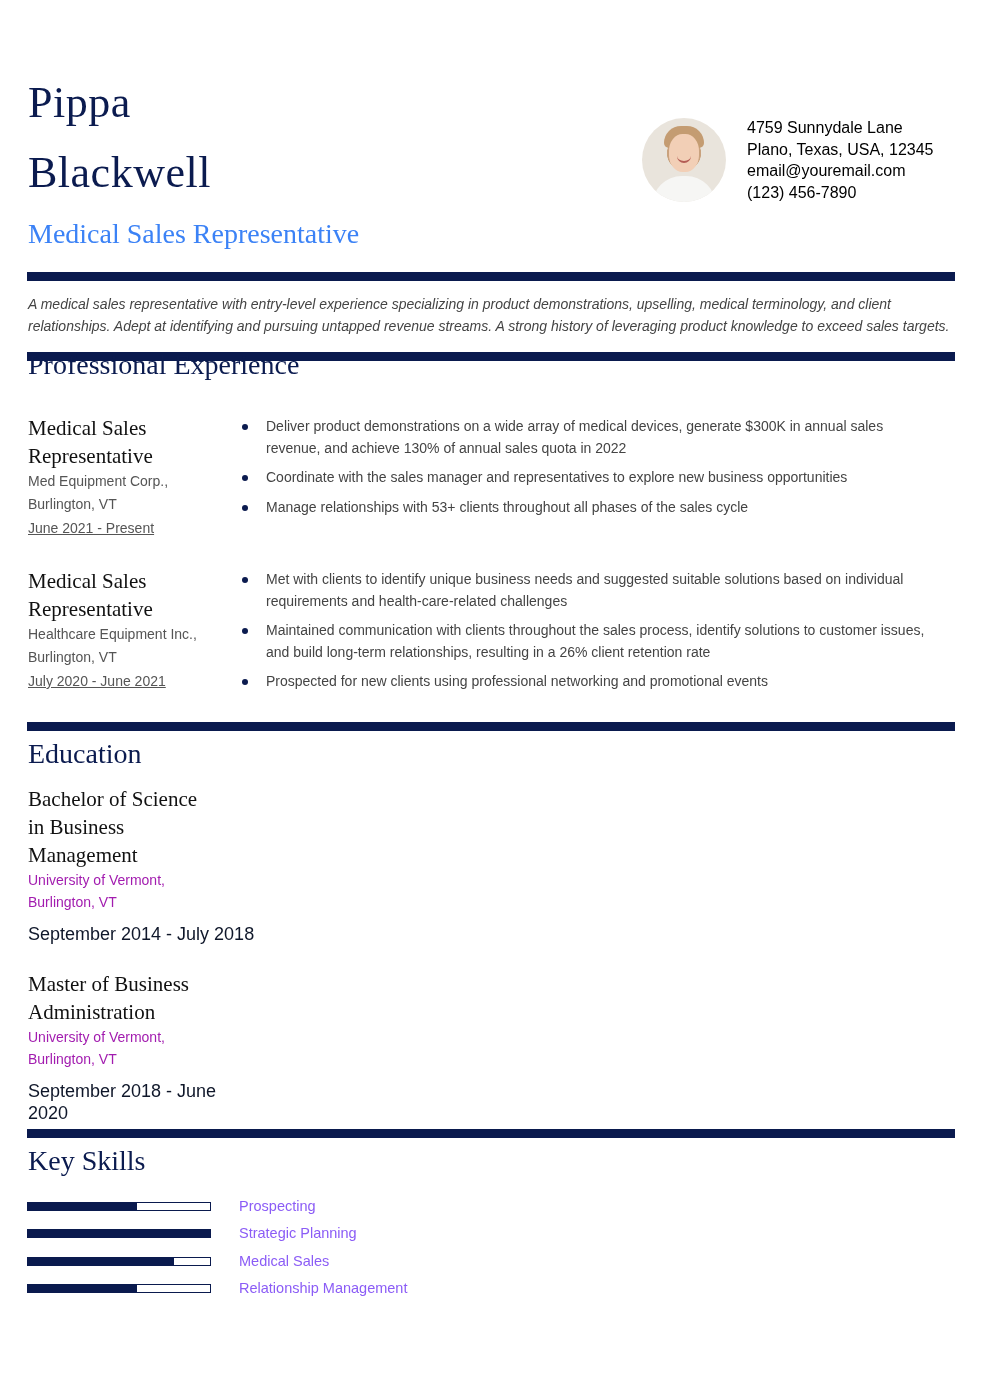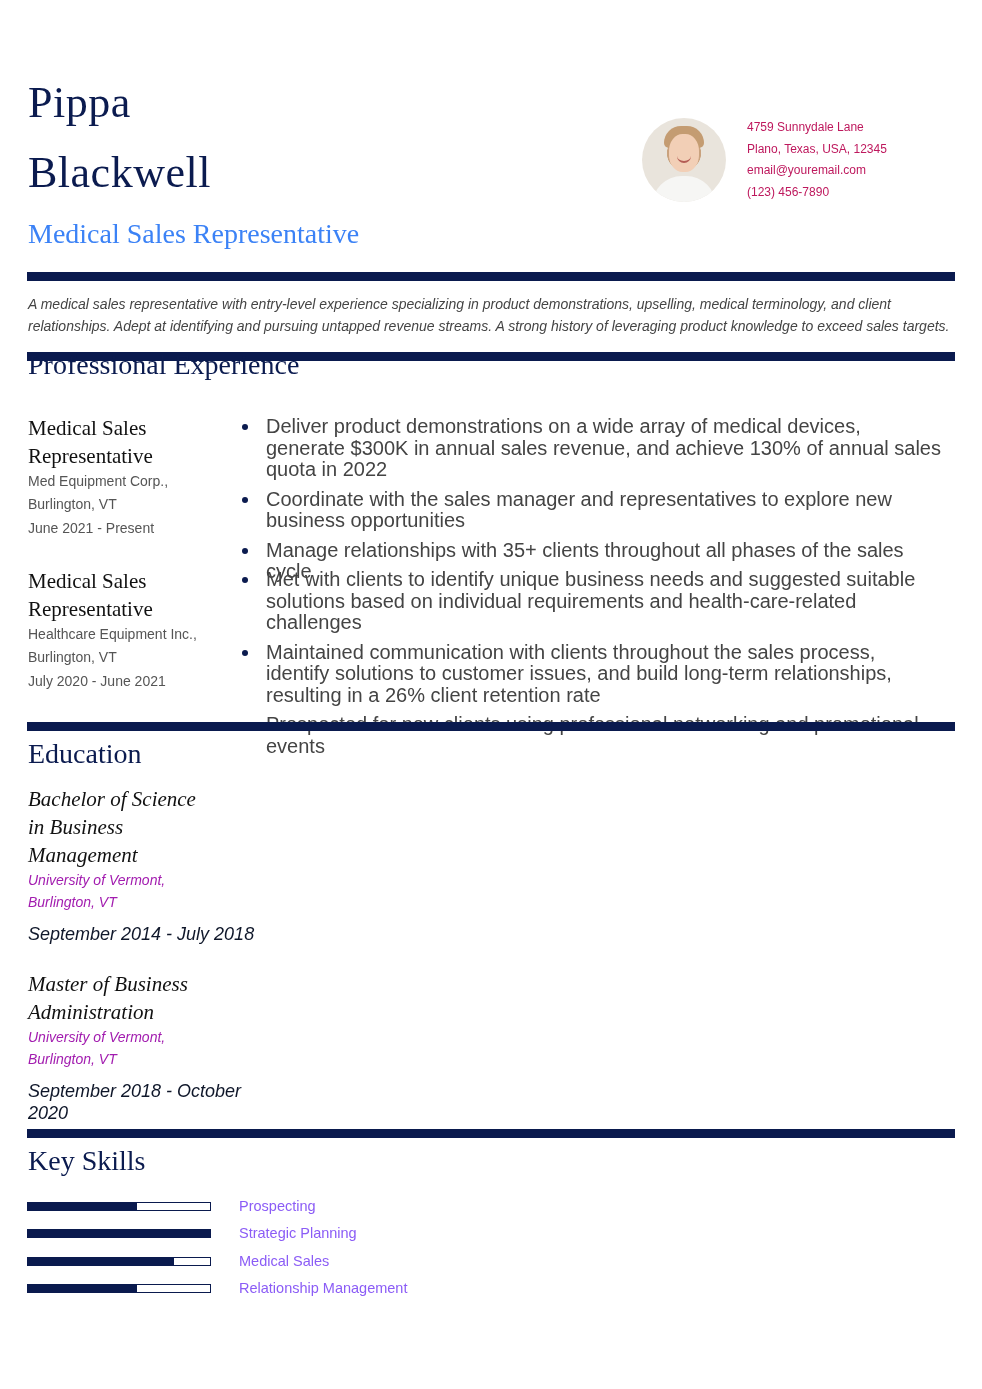--- a/index.html
+++ b/index.html
@@ -11,39 +11,39 @@
   .name { left: 28px; top: 68px; color: #0b1b4f; font-size: 44px; line-height: 70px; letter-spacing: 0.5px; }
   .title { left: 28px; top: 216px; color: #3b82f6; font-size: 28px; line-height: 36px; }
 
   .photo { left: 642px; top: 118px; width: 84px; height: 84px; border-radius: 50%; overflow: hidden;
     background: radial-gradient(circle at 50% 42%, #f1d2bd 0 18%, #c9a27e 19% 26%, #e9e4dc 27% 100%); }
   .photo .shirt { position: absolute; left: 10px; top: 58px; width: 64px; height: 40px; background: #f6f6f4; border-radius: 30px 30px 0 0; }
   .photo .hair { position: absolute; left: 22px; top: 8px; width: 40px; height: 22px; background: #c49c72; border-radius: 20px 20px 6px 6px; }
   .photo .face { position: absolute; left: 27px; top: 16px; width: 30px; height: 38px; background: #f2cfb6; border-radius: 45%; }
   .photo .smile { position: absolute; left: 35px; top: 38px; width: 14px; height: 5px; border-bottom: 2px solid #b45d55; border-radius: 0 0 8px 8px; }
 
-  .contact { left: 747px; top: 117px; color: #be185d; font-size: 12px; line-height: 21.5px; }
+  .contact { left: 747px; top: 117px; color: #000000; font-size: 16px; line-height: 21.5px; }
   .contact div { white-space: nowrap; }
 
   .rule { left: 27px; width: 928px; height: 9px; background: #0a1a4e; }
 
   .summary { left: 28px; top: 294px; width: 925px; color: #444; font-size: 14px; line-height: 21.5px; font-style: italic; }
 
   .section-title { left: 28px; color: #0b1b4f; font-size: 28px; line-height: 34px; }
 
   .job { left: 28px; width: 200px; }
   .job-title { color: #111; font-size: 21px; line-height: 27.5px; }
   .job-meta { color: #555; font-size: 14px; line-height: 22.5px; }
-  .job-date { color: #555; font-size: 14px; line-height: 22px; margin-top: 2px; }
+  .job-date { color: #555; font-size: 14px; line-height: 22px; margin-top: 2px; text-decoration: underline; }
 
-  .bullets { left: 241px; width: 700px; margin: 0; padding: 0; list-style: none; color: #444; font-size: 20px; line-height: 21.5px; }
+  .bullets { left: 241px; width: 700px; margin: 0; padding: 0; list-style: none; color: #444; font-size: 14px; line-height: 21.5px; }
   .bullets li { position: relative; padding-left: 25px; margin-bottom: 8px; }
   .bullets li .dot { position: absolute; left: 1px; top: 8px; width: 6px; height: 6px; border-radius: 50%; background: #0b1b4f; }
 
-  .edu { left: 28px; width: 230px; font-style: italic; }
+  .edu { left: 28px; width: 230px; }
   .edu-title { color: #111; font-size: 21px; line-height: 28px; }
   .edu-meta { color: #a21caf; font-size: 14px; line-height: 22px; }
   .edu-date { color: #0f172a; font-size: 18px; line-height: 22px; margin-top: 10px; }
 
   .skill-row { left: 27px; height: 27.5px; width: 500px; }
   .skill-bar { position: absolute; left: 0; top: 6px; width: 182px; height: 7px; border: 1px solid #0a1a4e; background: #fff; }
   .skill-fill { position: absolute; left: 0; top: 0; height: 100%; background: #0a1a4e; }
   .skill-label { position: absolute; left: 212px; top: 0; color: #8b5cf6; font-size: 14.5px; line-height: 20px; white-space: nowrap; }
 </style>
 </head>
@@ -80,21 +80,21 @@
     <div>Medical Sales</div>
     <div>Representative</div>
   </div>
   <div class="sans job-meta">Med Equipment Corp.,</div>
   <div class="sans job-meta">Burlington, VT</div>
   <div class="sans job-date">June 2021 - Present</div>
 </div>
 <ul class="abs sans bullets" style="top:416px;">
   <li><span class="dot"></span><span>Deliver product demonstrations on a wide array of medical devices, generate $300K in annual sales revenue, and achieve 130% of annual sales quota in 2022</span></li>
   <li><span class="dot"></span><span>Coordinate with the sales manager and representatives to explore new business opportunities</span></li>
-  <li><span class="dot"></span><span>Manage relationships with 35+ clients throughout all phases of the sales cycle</span></li>
+  <li><span class="dot"></span><span>Manage relationships with 53+ clients throughout all phases of the sales cycle</span></li>
 </ul>
 
 <div class="abs job" style="top:568px;">
   <div class="serif job-title">
     <div>Medical Sales</div>
     <div>Representative</div>
   </div>
   <div class="sans job-meta">Healthcare Equipment Inc.,</div>
   <div class="sans job-meta">Burlington, VT</div>
   <div class="sans job-date">July 2020 - June 2021</div>
@@ -120,21 +120,21 @@
   <div class="sans edu-date">September 2014 - July 2018</div>
 </div>
 
 <div class="abs edu" style="top:970px;">
   <div class="serif edu-title">
     <div>Master of Business</div>
     <div>Administration</div>
   </div>
   <div class="sans edu-meta">University of Vermont,</div>
   <div class="sans edu-meta">Burlington, VT</div>
-  <div class="sans edu-date">September 2018 - October 2020</div>
+  <div class="sans edu-date">September 2018 - June 2020</div>
 </div>
 
 <div class="abs rule" style="top:1129px;"></div>
 
 <div class="abs serif section-title" style="top:1144px;">Key Skills</div>
 
 <div class="abs skill-row" style="top:1196px;">
   <div class="skill-bar">
       <div class="skill-fill" style="width: 60%;"></div>
     </div>

